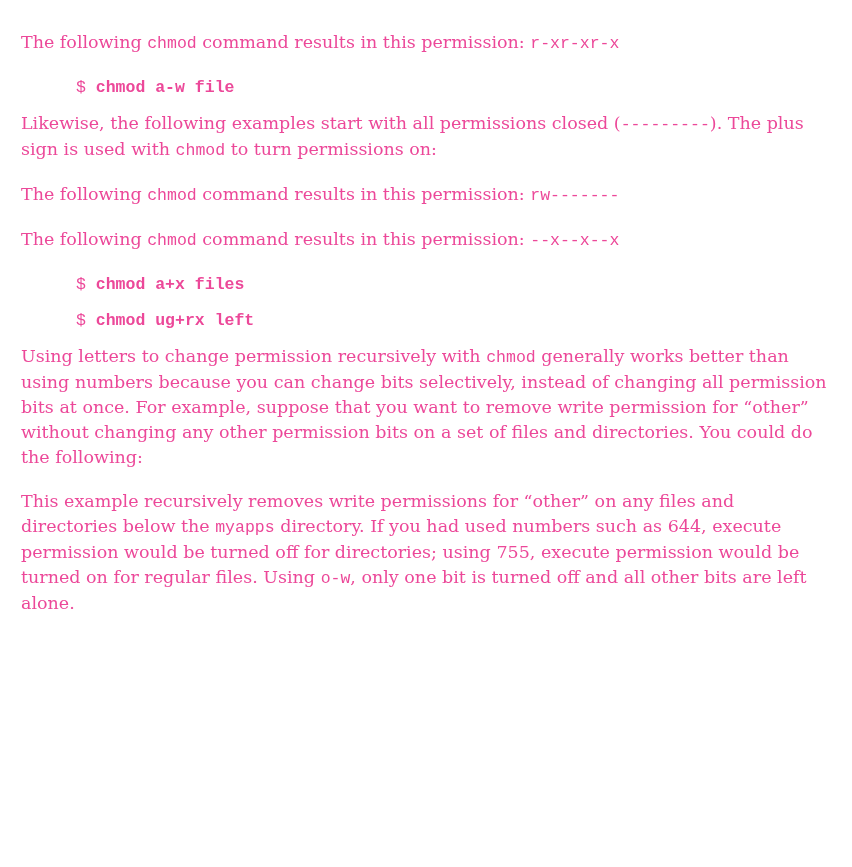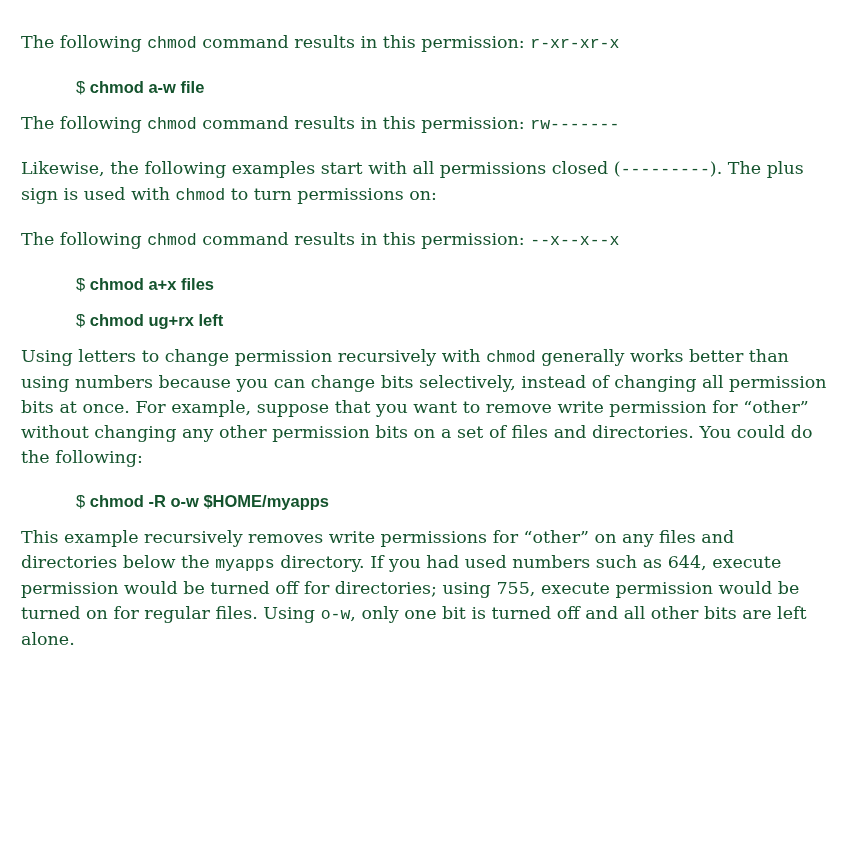--- a/index.html
+++ b/index.html
@@ -6,33 +6,33 @@
     margin: 0;
     padding: 0;
     background: #ffffff;
   }
   .page {
     width: 852px;
     height: 867px;
     box-sizing: border-box;
     padding: 30px 18px 10px 21px;
     background: #ffffff;
-    color: #14532d;
+    color: #ec4899;
     font-family: "DejaVu Serif", serif;
     font-size: 17.5px;
     line-height: 25px;
     overflow: hidden;
   }
   p.paragraph {
     margin: 0 0 19px 0;
   }
   pre.command {
     margin: 0 0 11px 0;
     padding-left: 55px;
-    font-family: Liberation Sans, sans-serif;
+    font-family: Liberation Mono, monospace;
     font-size: 16.5px;
     line-height: 25px;
     white-space: pre;
   }
   .mono {
     font-family: "Liberation Mono", "DejaVu Sans Mono", monospace;
     font-size: 16.5px;
     letter-spacing: 0;
   }
   .prompt {
@@ -42,22 +42,21 @@
     font-weight: bold;
   }
 </style>
 </head>
 <body>
 
 <main class="page">
   <div>
       <p class="paragraph"><span class="body-text">The following </span><span class="mono">chmod</span><span class="body-text"> command results in this permission: </span><span class="mono">r-xr-xr-x</span></p>
       <pre class="command"><span class="prompt">$ </span><span class="cmd">chmod a-w file</span></pre>
+      <p class="paragraph"><span class="body-text">Likewise, the following examples start with all permissions closed (</span><span class="mono">---------</span><span class="body-text">). The plus sign is used with </span><span class="mono">chmod</span><span class="body-text"> to turn permissions on:</span></p>
       <p class="paragraph"><span class="body-text">The following </span><span class="mono">chmod</span><span class="body-text"> command results in this permission: </span><span class="mono">rw-------</span></p>
-      <p class="paragraph"><span class="body-text">Likewise, the following examples start with all permissions closed (</span><span class="mono">---------</span><span class="body-text">). The plus sign is used with </span><span class="mono">chmod</span><span class="body-text"> to turn permissions on:</span></p>
       <p class="paragraph"><span class="body-text">The following </span><span class="mono">chmod</span><span class="body-text"> command results in this permission: </span><span class="mono">--x--x--x</span></p>
       <pre class="command"><span class="prompt">$ </span><span class="cmd">chmod a+x files</span></pre>
       <pre class="command"><span class="prompt">$ </span><span class="cmd">chmod ug+rx left</span></pre>
       <p class="paragraph"><span class="body-text">Using letters to change permission recursively with </span><span class="mono">chmod</span><span class="body-text"> generally works better than using numbers because you can change bits selectively, instead of changing all permission bits at once. For example, suppose that you want to remove write permission for “other” without changing any other permission bits on a set of files and directories. You could do the following:</span></p>
-      <pre class="command"><span class="prompt">$ </span><span class="cmd">chmod -R o-w $HOME/myapps</span></pre>
       <p class="paragraph"><span class="body-text">This example recursively removes write permissions for “other” on any files and directories below the </span><span class="mono">myapps</span><span class="body-text"> directory. If you had used numbers such as 644, execute permission would be turned off for directories; using 755, execute permission would be turned on for regular files. Using </span><span class="mono">o-w</span><span class="body-text">, only one bit is turned off and all other bits are left alone.</span></p>
     </div>
 </main>
 
 </body></html>

